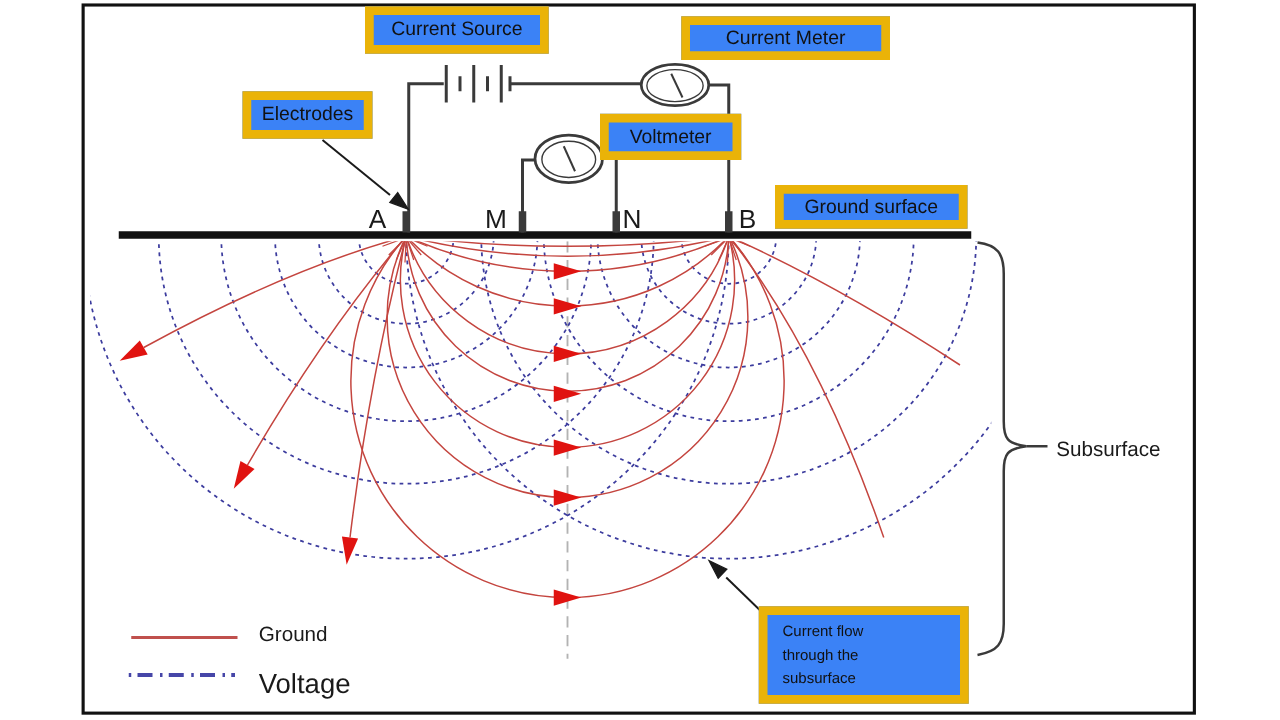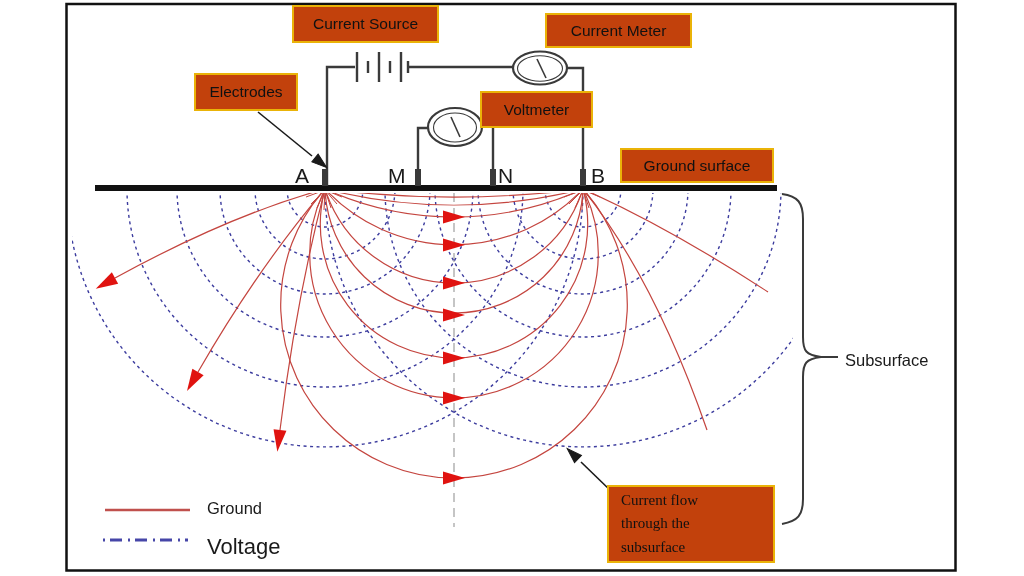--- a/index.html
+++ b/index.html
@@ -1,25 +1,25 @@
 <!DOCTYPE html>
 <html><head>
 <meta charset="utf-8">
 <style>
   html,body{margin:0;padding:0;background:#fff;}
   #stage{position:relative;width:1024px;height:576px;background:#fff;overflow:hidden;
          font-family:"Liberation Sans",sans-serif;}
   #stage svg{position:absolute;left:0;top:0;}
-  .box{position:absolute;background:#c2410c;border:2px solid #eab308;display:flex;
+  .box{position:absolute;background:#3b82f6;border:7px solid #eab308;display:flex;
        align-items:center;justify-content:center;font-size:15.5px;color:#111;
        box-sizing:border-box;z-index:5;}
   .plain{position:absolute;color:#1a1a1a;z-index:5;}
   .electrode{position:absolute;font-size:21px;color:#1a1a1a;z-index:4;}
   .multi{justify-content:flex-start;text-align:left;padding-left:12px;
-         line-height:1.55;white-space:pre-line;font-size:15px;font-family:Liberation Serif, serif;}
+         line-height:1.55;white-space:pre-line;font-size:12px;}
 </style>
 </head>
 <body>
 
 <div id="stage">
 
   <svg width="1024" height="576" viewBox="0 0 1024 576">
 
     <defs>
       <clipPath id="fieldclip">
@@ -150,21 +150,21 @@
       <path d="M782 194 C798 196 803 203 803 219 L803 337 C803 351 806 355 821 357 C806 359 803 363 803 377 L803 499 C803 515 798 521 782 524"></path>
       <path d="M821 357 L838 357"></path>
     </g>
 
     <path d="M105 510 L190 510" stroke="#c0504d" stroke-width="2.5" fill="none"></path>
     <path d="M103 540 L188 540" stroke="#4646a8" stroke-width="3.2" fill="none" stroke-dasharray="2 5 12 6"></path>
   </svg>
 
   <div class="box" style="left:292px;top:5px;width:147px;height:38px;">Current Source</div>
 
-  <div class="box" style="left:545px;top:13px;width:147px;height:35px;">Current Meter</div>
+  <div class="box" style="left:545px;top:13px;width:167px;height:35px;">Current Meter</div>
 
   <div class="box" style="left:194px;top:73px;width:104px;height:38px;">Electrodes</div>
 
   <div class="box" style="left:480px;top:91px;width:113px;height:37px;">Voltmeter</div>
 
   <div class="box" style="left:620px;top:148px;width:154px;height:35px;">Ground surface</div>
 
   <div class="box multi" style="left:607px;top:485px;width:168px;height:78px;">Current flow
 through the
 subsurface</div>

